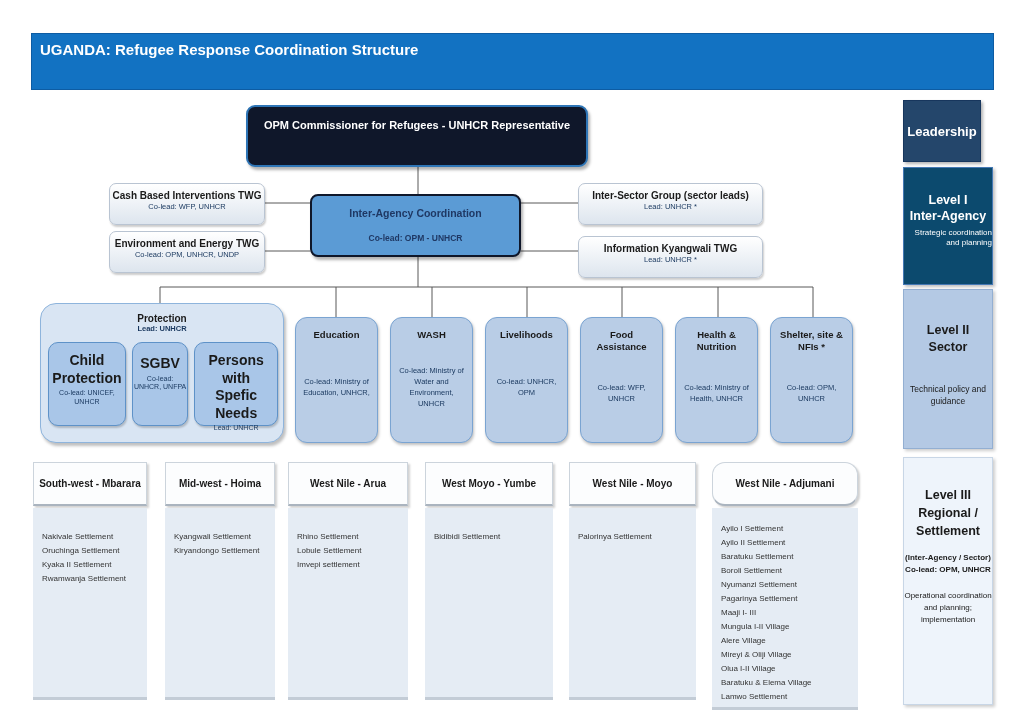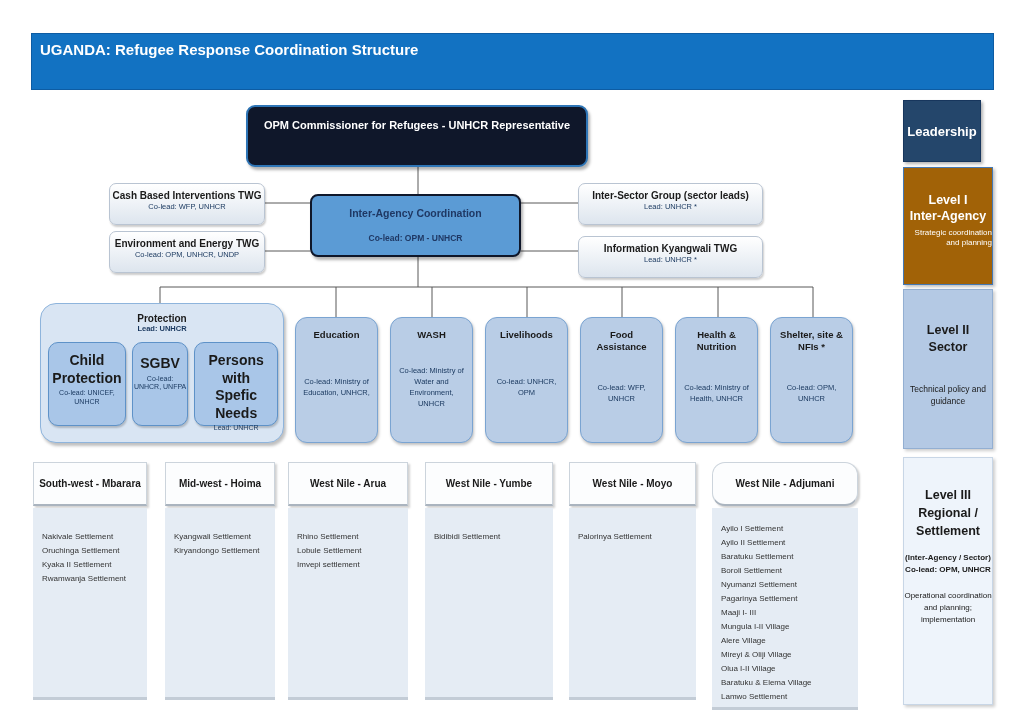--- a/index.html
+++ b/index.html
@@ -75,21 +75,21 @@
   .rc2h{left:165px;top:462px;width:110px;} .rc2b{left:165px;top:508px;width:110px;height:192px;}
   .rc3h{left:288px;top:462px;width:120px;} .rc3b{left:288px;top:508px;width:120px;height:192px;}
   .rc4h{left:425px;top:462px;width:128px;} .rc4b{left:425px;top:508px;width:128px;height:192px;}
   .rc5h{left:569px;top:462px;width:127px;} .rc5b{left:569px;top:508px;width:127px;height:192px;}
   .rc6h{left:712px;top:462px;width:146px;border-radius:13px;} .rc6b{left:712px;top:508px;width:146px;height:202px;padding-top:14px;}
 
   
   .sb-lead{left:903px;top:100px;width:78px;height:62px;background:#24466b;border:1px solid #17365d;
            color:#fff;font-weight:bold;font-size:13px;display:flex;align-items:center;
            justify-content:center;box-shadow:2px 2px 3px rgba(0,0,0,.3);}
-  .sb-l1{left:903px;top:167px;width:90px;height:118px;background:#a16207;border:1px solid #4478b4;
+  .sb-l1{left:903px;top:167px;width:90px;height:118px;background:#0c4a6e;border:1px solid #4478b4;
          color:#fff;text-align:center;box-shadow:2px 2px 3px rgba(0,0,0,.25);}
   .sb-l1 .n{font-weight:bold;font-size:12.5px;line-height:1.3;margin-top:24px;white-space:pre-line;}
   .sb-l1 .d{font-size:8px;line-height:1.35;margin-top:3px;white-space:pre-line;text-align:right;}
   .sb-l2{left:903px;top:289px;width:90px;height:160px;background:#b4c9e4;border:1px solid #93afd2;
          color:#1a1a1a;text-align:center;box-shadow:2px 2px 3px rgba(0,0,0,.2);}
   .sb-l2 .n{font-weight:bold;font-size:12.5px;line-height:1.35;margin-top:32px;white-space:pre-line;}
   .sb-l2 .d{font-size:8.5px;line-height:1.4;margin-top:28px;white-space:pre-line;}
   .sb-l3{left:903px;top:457px;width:90px;height:248px;background:#eef4fb;border:1px solid #c8d6e6;
          color:#1a1a1a;text-align:center;box-shadow:2px 2px 3px rgba(0,0,0,.2);}
   .sb-l3 .n{font-weight:bold;font-size:12.5px;line-height:1.45;margin-top:28px;white-space:pre-line;}
@@ -209,21 +209,21 @@
       <div>Kiryandongo Settlement</div>
     </div>
 
   <div class="abs region-head rc3h">West Nile - Arua</div>
   <div class="abs region-body rc3b">
       <div>Rhino  Settlement</div>
       <div>Lobule Settlement</div>
       <div>Imvepi settlement</div>
     </div>
 
-  <div class="abs region-head rc4h">West Nile - Yumbe</div>
+  <div class="abs region-head rc4h">West Moyo - Yumbe</div>
   <div class="abs region-body rc4b">
       <div>Bidibidi Settlement</div>
     </div>
 
   <div class="abs region-head rc5h">West Nile - Moyo</div>
   <div class="abs region-body rc5b">
       <div>Palorinya Settlement</div>
     </div>
 
   <div class="abs region-head rc6h">West Nile - Adjumani</div>

